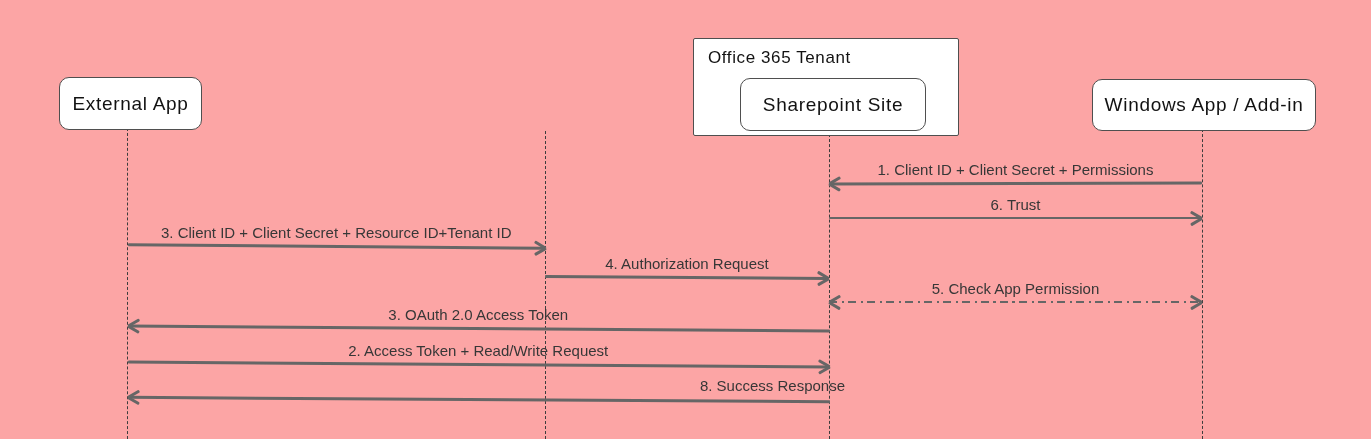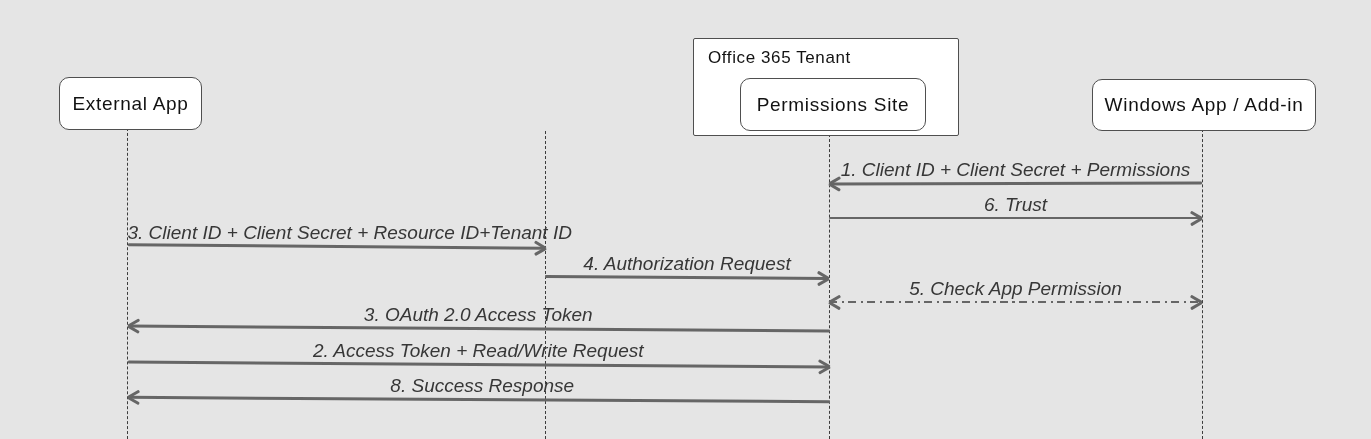--- a/index.html
+++ b/index.html
@@ -1,18 +1,18 @@
 <!DOCTYPE html>
 <html><head>
 <meta charset="utf-8">
 <title></title>
 <style>
   html,body{margin:0;padding:0;background:#ffffff;}
   .canvas{
-    position:relative;width:1371px;height:439px;background:#e5e5e5;
+    position:relative;width:1371px;height:439px;background:#fca5a5;
     font-family:"Liberation Sans",sans-serif;overflow:hidden;
   }
   .group-box{
     position:absolute;background:#ffffff;border:1.7px solid #4f4f4f;
     border-radius:2px;z-index:1;
   }
   .group-label{
     position:absolute;left:14px;top:9px;font-size:17px;color:#121212;
     letter-spacing:0.6px;white-space:nowrap;z-index:2;
   }
@@ -27,40 +27,40 @@
   .msg{position:absolute;z-index:2;height:0;}
   .shaft{position:absolute;height:2.6px;}
   .shaft.solid{background:#666666;border-radius:1px;}
   .shaft.dashdot{
     background:repeating-linear-gradient(90deg,
       #666666 0 8px, transparent 8px 12.5px,
       #666666 12.5px 14.8px, transparent 14.8px 19px);
   }
   .ab{position:absolute;width:13px;height:2.6px;background:#666666;border-radius:1.2px;}
   .mlabel{
-    position:absolute;text-align:center;font-size:19px;color:#373737;
-    white-space:nowrap;line-height:16px;font-style:italic;
+    position:absolute;text-align:center;font-size:15px;color:#373737;
+    white-space:nowrap;line-height:16px;
   }
 </style>
 </head>
 <body>
 
 <div class="canvas">
 
   <div class="group-box" style="left:693px;top:38px;width:264px;height:96px">
     <div class="group-label">Office 365 Tenant</div>
   </div>
 
   <div class="actor-box" style="left:59px;top:77px;width:141px;height:51px">
     <span>External App</span>
   </div>
 
 
   <div class="actor-box" style="left:740px;top:78px;width:184px;height:51px">
-    <span>Permissions Site</span>
+    <span>Sharepoint Site</span>
   </div>
 
   <div class="actor-box" style="left:1092px;top:79px;width:222px;height:50px">
     <span>Windows App / Add-in</span>
   </div>
 
   <div class="lifeline" style="left:127px;top:128px;height:311px"></div>
   <div class="lifeline" style="left:545px;top:131px;height:308px"></div>
   <div class="lifeline" style="left:829px;top:134px;height:305px"></div>
   <div class="lifeline" style="left:1202px;top:129px;height:310px"></div>
@@ -115,17 +115,17 @@
           <div class="ab" style="top: 0px; left: 688.5px; transform-origin: 100% 50%; transform: rotate(30deg);"></div>
           <div class="ab" style="top: 0px; left: 688.5px; transform-origin: 100% 50%; transform: rotate(-30deg);"></div>
         </div>
         <div class="mlabel" style="left: 0px; top: -21px; width: 701.5px;">2. Access Token + Read/Write Request</div>
       </div>
       <div class="msg" style="left: 127.5px; top: 399px; width: 701.5px;">
         <div class="shaft solid" style="left: 0px; top: -1.3px; width: 701.5px; transform: rotate(0.35deg);">
           <div class="ab" style="top: 0px; left: 0px; transform-origin: 0% 50%; transform: rotate(30deg);"></div>
           <div class="ab" style="top: 0px; left: 0px; transform-origin: 0% 50%; transform: rotate(-30deg);"></div>
         </div>
-        <div class="mlabel" style="left: 4px; top: -21px; width: 701.5px;">8. Success Response</div>
+        <div class="mlabel" style="left: 16px; top: -21px; width: 701.5px; text-align: right;">8. Success Response</div>
       </div>
     </div>
 
 </div>
 
 </body></html>

